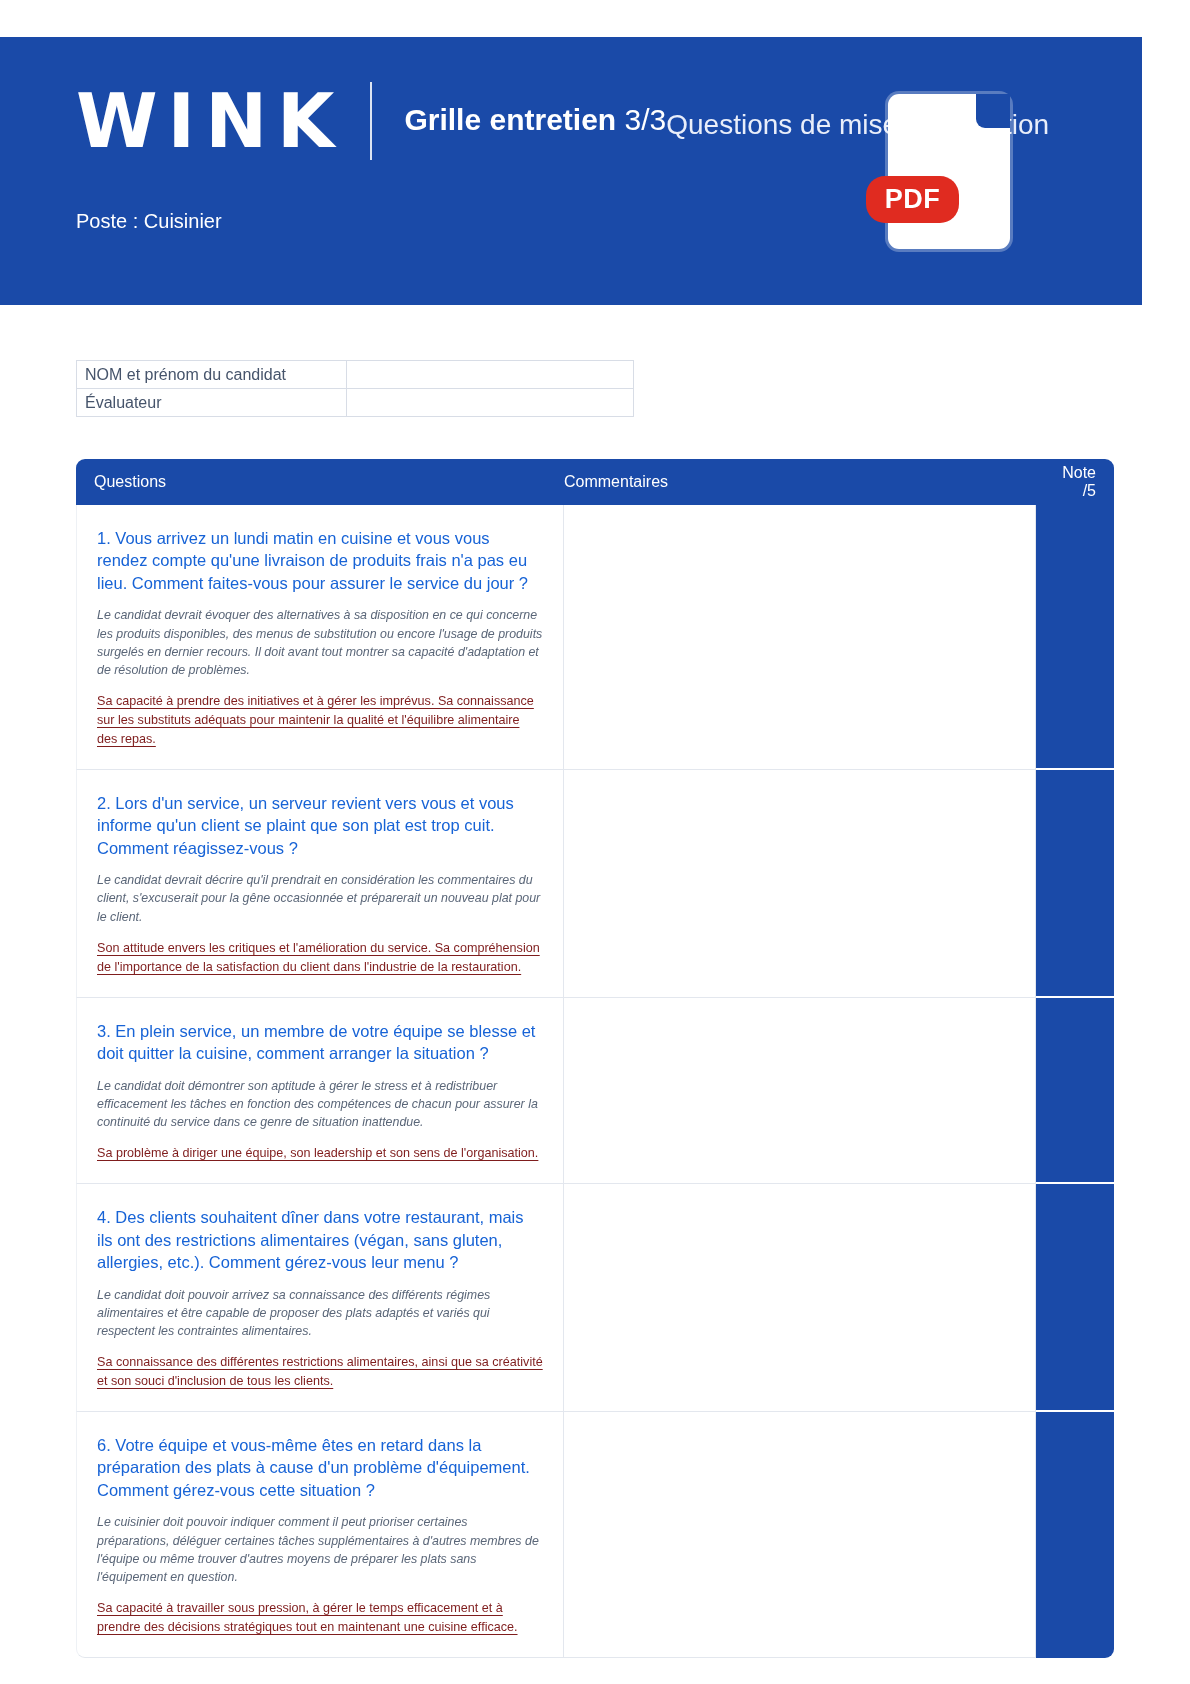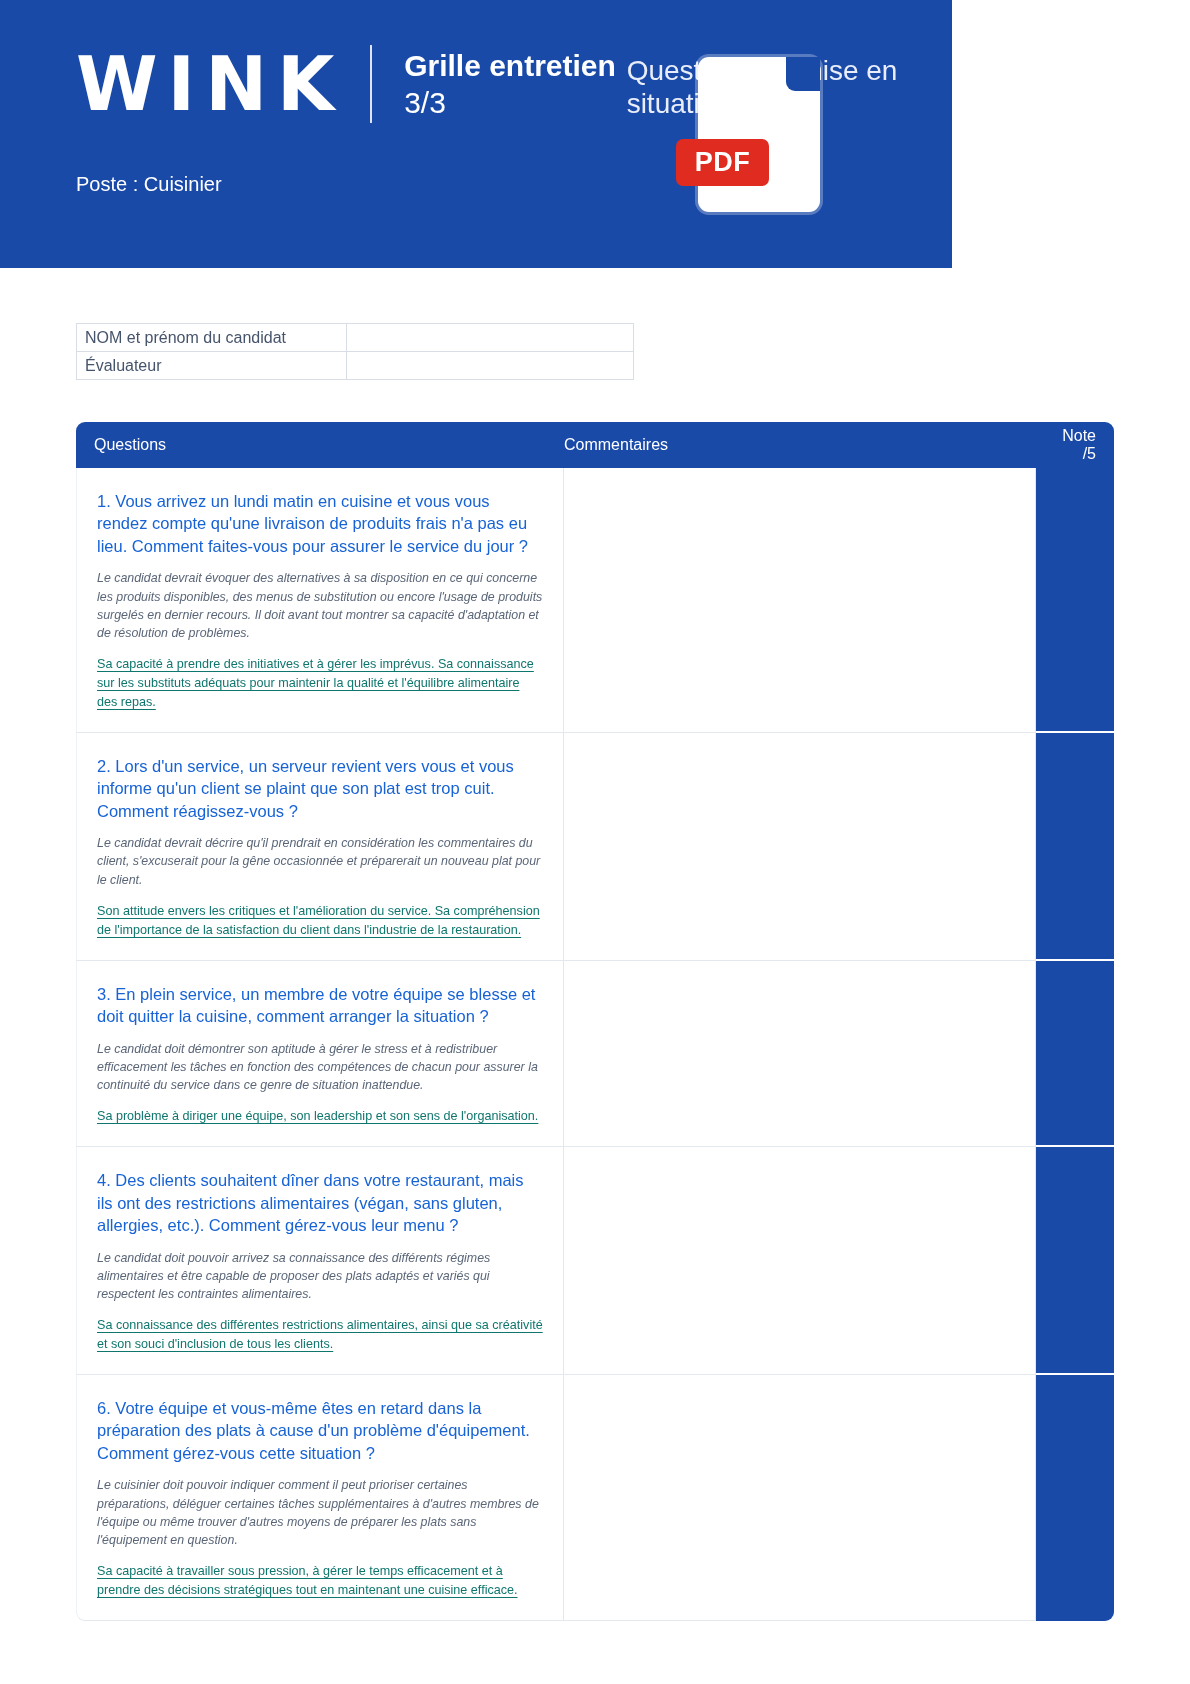--- a/index.html
+++ b/index.html
@@ -16,24 +16,25 @@
     position: relative;
     width: 1190px;
     height: 1684px;
     background: #ffffff;
     overflow: hidden;
   }
 
   
   .banner {
     position: relative;
-    width: 952px;
+    width: 1142px;
     height: 268px;
     background: #1a4aa8;
     padding: 0;
+    margin-top: 37px;
   }
 
   .banner-inner {
     position: relative;
     width: 100%;
     height: 100%;
   }
 
   .brand-row {
     position: absolute;
@@ -132,21 +133,21 @@
     box-shadow: -2px 2px 0 0 rgba(255,255,255,0.0);
   }
 
   .pdf-badge {
     position: absolute;
     left: -22px;
     top: 82px;
     width: 93px;
     height: 47px;
     background: #e02b20;
-    border-radius: 7px;
+    border-radius: 19px;
     color: #ffffff;
     font-size: 27px;
     font-weight: 700;
     letter-spacing: 0.5px;
     display: flex;
     align-items: center;
     justify-content: center;
   }
 
   
@@ -241,21 +242,21 @@
 
   .q-expect {
     color: #5a6678;
     font-size: 12.4px;
     line-height: 1.47;
     font-style: italic;
     margin-bottom: 13px;
   }
 
   .q-crit {
-    color: #0f766e;
+    color: #7f1d1d;
     font-size: 12.6px;
     line-height: 1.5;
     text-decoration: underline;
     text-underline-offset: 2.5px;
   }
 </style>
 </head>
 <body>
 
 <div class="page">

